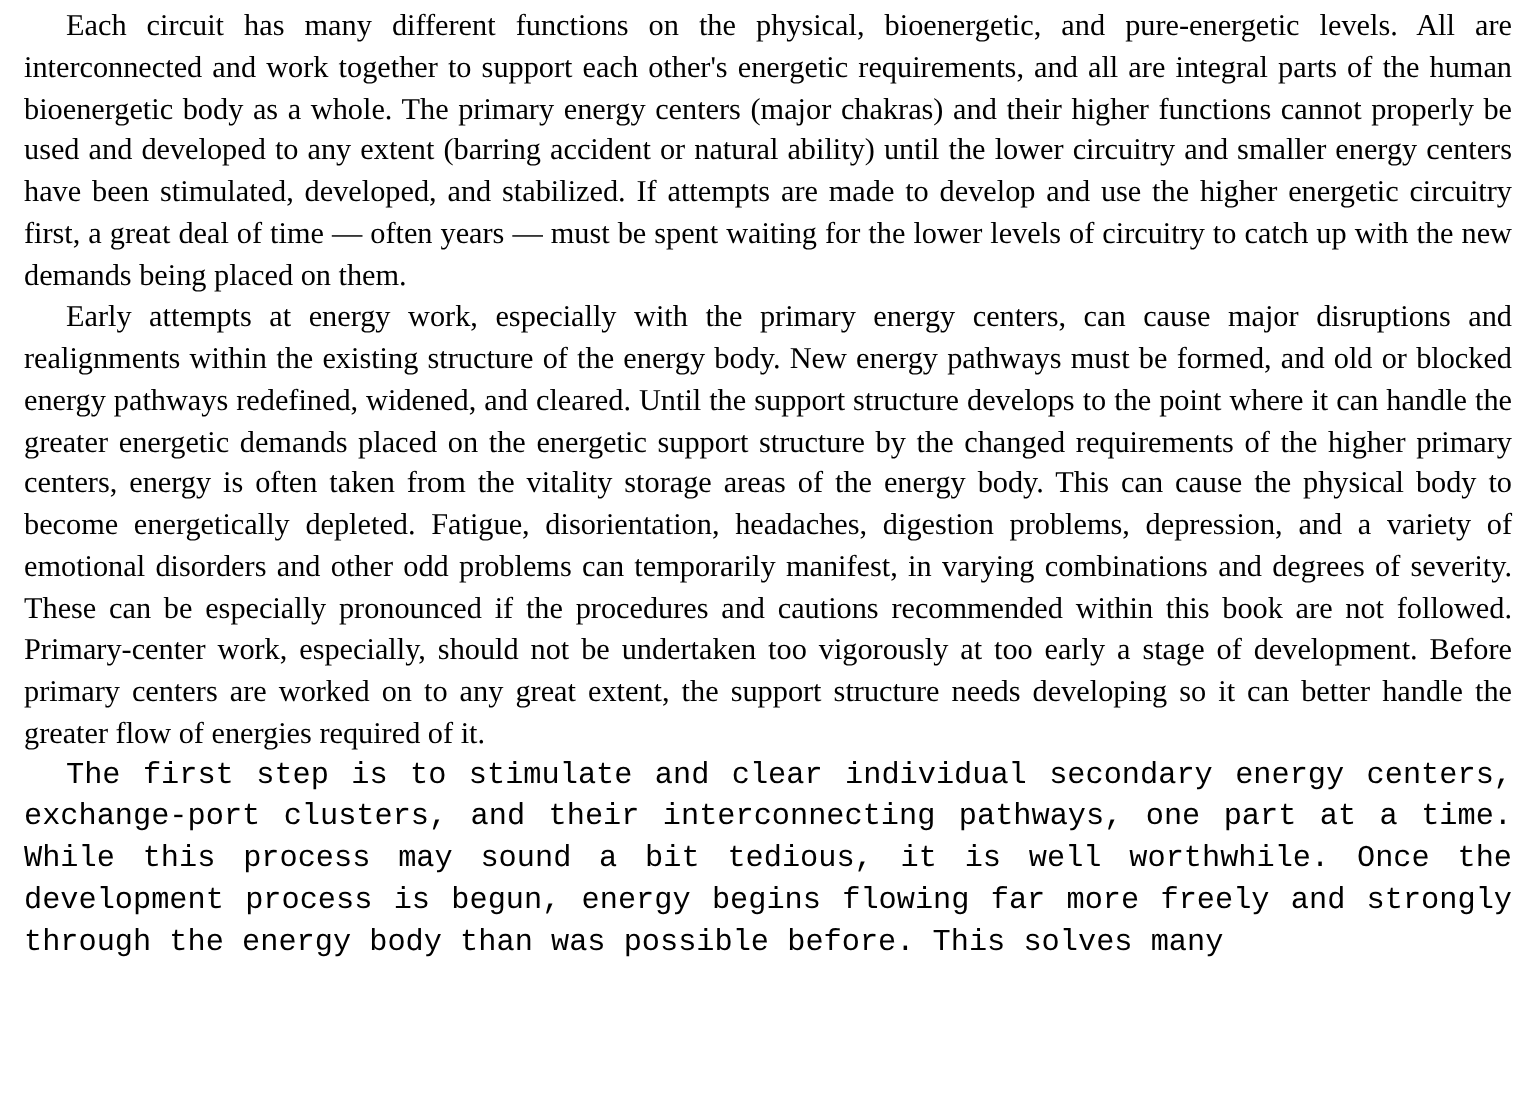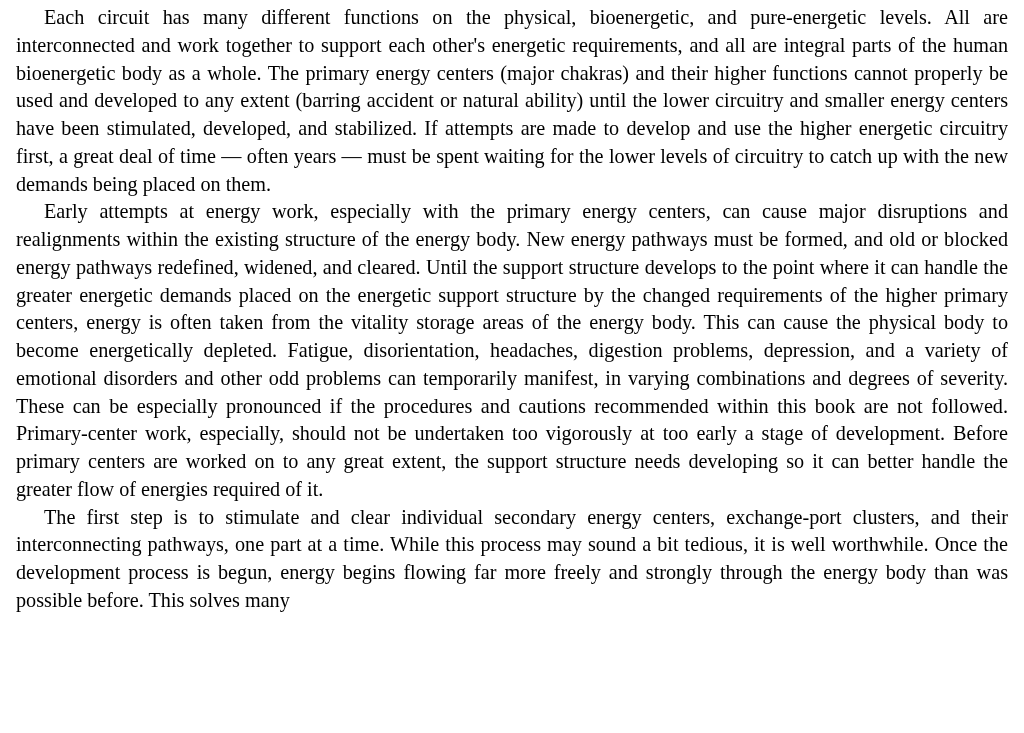--- a/index.html
+++ b/index.html
@@ -44,20 +44,21 @@
     
     hyphens: none;
     -webkit-hyphens: none;
     word-spacing: 0px;
     letter-spacing: 0px;
   }
 
   
   .para:last-of-type {
     margin-bottom: 0;
+    font-family: Liberation Mono, monospace;
   }
 </style>
 </head>
 <body>
 
 <div class="page">
   <div class="text-column">
     <p class="para">Each circuit has many different functions on the physical, bioenergetic, and pure-energetic levels. All are interconnected and work together to support each other's energetic requirements, and all are integral parts of the human bioenergetic body as a whole. The primary energy centers (major chakras) and their higher functions cannot properly be used and developed to any extent (barring accident or natural ability) until the lower circuitry and smaller energy centers have been stimulated, developed, and stabilized. If attempts are made to develop and use the higher energetic circuitry first, a great deal of time — often years — must be spent waiting for the lower levels of circuitry to catch up with the new demands being placed on them.</p>
     <p class="para">Early attempts at energy work, especially with the primary energy centers, can cause major disruptions and realignments within the existing structure of the energy body. New energy pathways must be formed, and old or blocked energy pathways redefined, widened, and cleared. Until the support structure develops to the point where it can handle the greater energetic demands placed on the energetic support structure by the changed requirements of the higher primary centers, energy is often taken from the vitality storage areas of the energy body. This can cause the physical body to become energetically depleted. Fatigue, disorientation, headaches, digestion problems, depression, and a variety of emotional disorders and other odd problems can temporarily manifest, in varying combinations and degrees of severity. These can be especially pronounced if the procedures and cautions recommended within this book are not followed. Primary-center work, especially, should not be undertaken too vigorously at too early a stage of development. Before primary centers are worked on to any great extent, the support structure needs developing so it can better handle the greater flow of energies required of it.</p>
     <p class="para">The first step is to stimulate and clear individual secondary energy centers, exchange-port clusters, and their interconnecting pathways, one part at a time. While this process may sound a bit tedious, it is well worthwhile. Once the development process is begun, energy begins flowing far more freely and strongly through the energy body than was possible before. This solves many</p>

